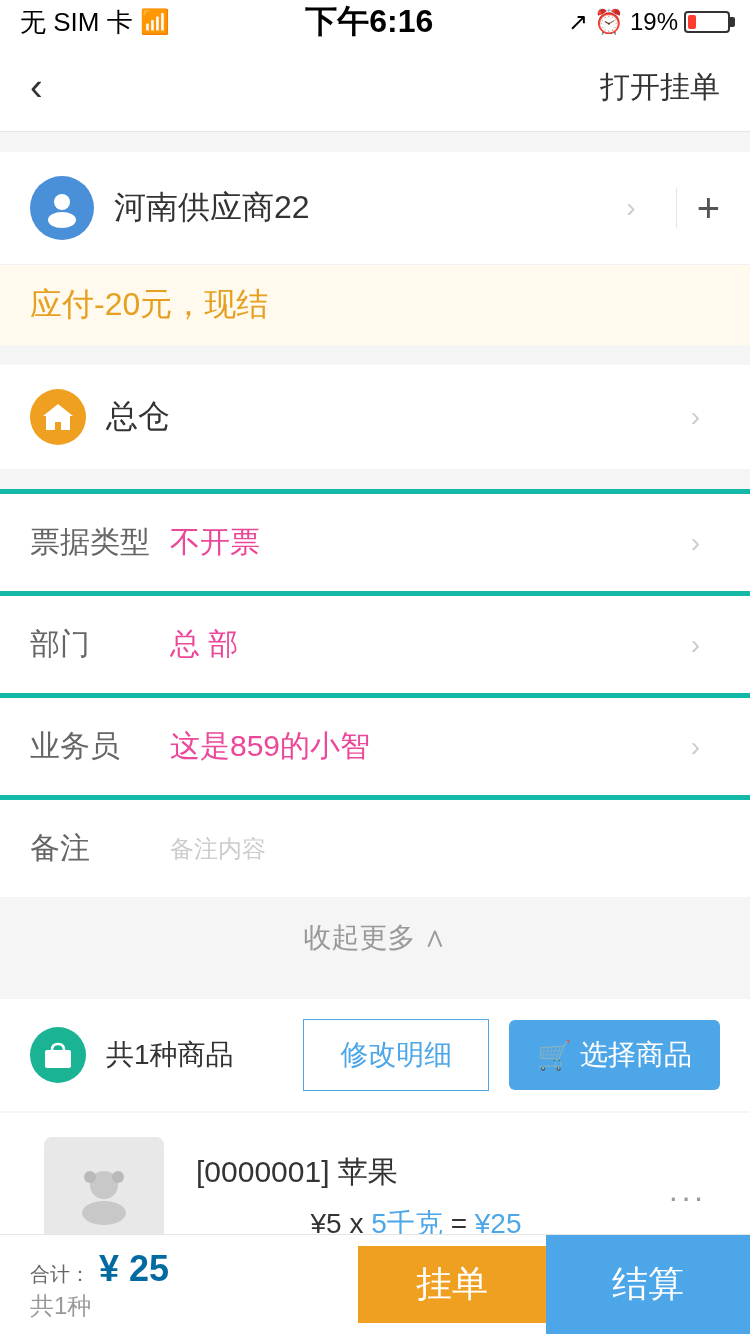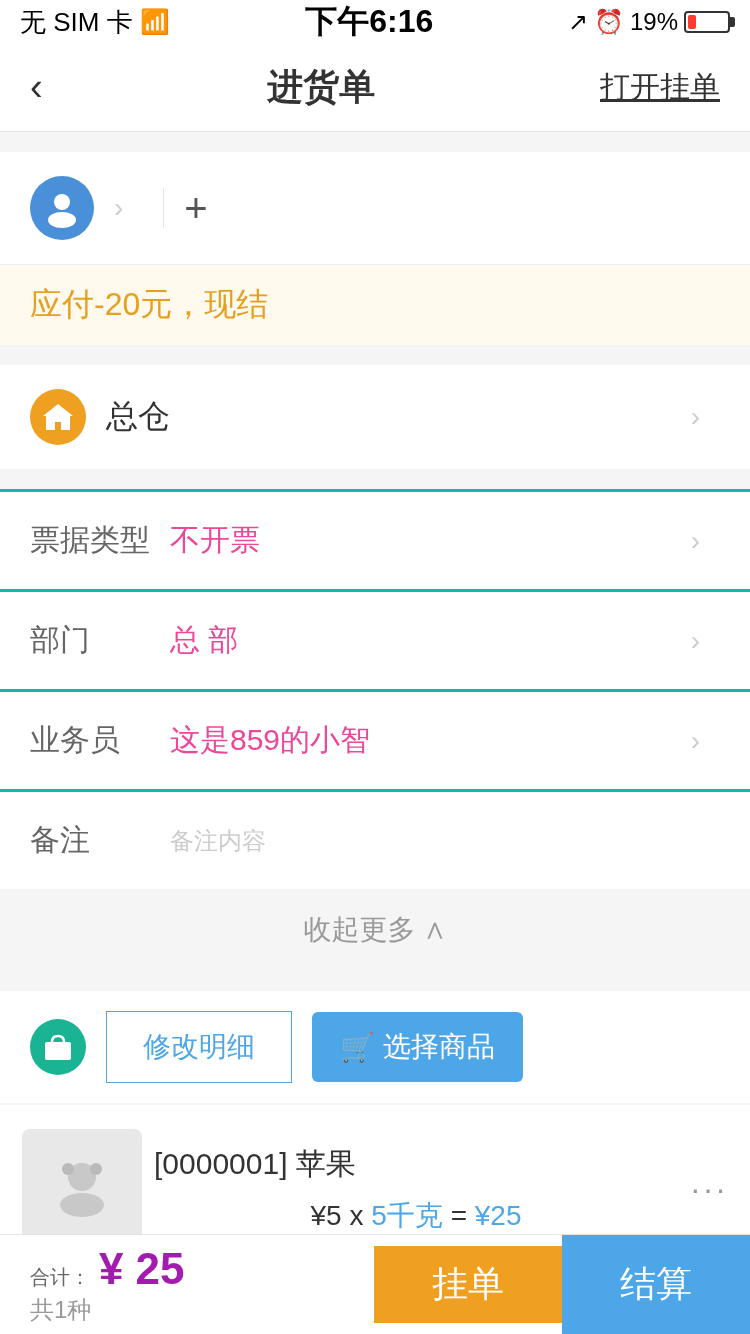--- a/index.html
+++ b/index.html
@@ -69,21 +69,20 @@
       cursor: pointer;
     }
     .nav-title {
       font-size: 36px;
       font-weight: 600;
       color: #333;
     }
     .nav-action {
       font-size: 30px;
       color: #333;
-      text-decoration: underline;
     }
 
     
     .section-gap {
       height: 20px;
       background: #f5f5f5;
     }
 
     
     .card {
@@ -162,21 +161,21 @@
       font-size: 32px;
       color: #333;
     }
 
     
     .form-row {
       display: flex;
       align-items: center;
       padding: 28px 30px;
       background: #fff;
-      border-top: 3px solid #14b8a6;
+      border-top: 5px solid #14b8a6;
     }
     .form-label {
       font-size: 30px;
       color: #666;
       width: 140px;
       flex-shrink: 0;
     }
     .form-value {
       flex: 1;
       font-size: 30px;
@@ -239,22 +238,22 @@
       align-items: center;
       gap: 8px;
     }
 
     
     .product-item {
       background: #fff;
       margin-top: 2px;
       display: flex;
       align-items: center;
-      padding: 24px 22px;
-      gap: 12px;
+      padding: 24px 44px;
+      gap: 32px;
     }
     .product-thumb {
       width: 120px;
       height: 120px;
       background: #e8e8e8;
       border-radius: 8px;
       display: flex;
       align-items: center;
       justify-content: center;
       flex-shrink: 0;
@@ -300,42 +299,42 @@
     }
     .total-section {
       flex: 1;
       padding: 0 30px;
     }
     .total-label {
       font-size: 20px;
       color: #666;
     }
     .total-amount {
-      font-size: 44px;
+      font-size: 36px;
       font-weight: 600;
-      color: #a21caf;
+      color: #0369a1;
     }
     .total-count {
       font-size: 24px;
       color: #999;
     }
     .btn-hang {
       width: 188px;
       height: 77px;
       background: #f0a020;
       color: #fff;
       font-size: 36px;
       display: flex;
       align-items: center;
       justify-content: center;
       border: none;
       cursor: pointer;
     }
     .btn-settle {
-      width: 188px;
+      width: 204px;
       height: 100px;
       background: #4da6e8;
       color: #fff;
       font-size: 36px;
       display: flex;
       align-items: center;
       justify-content: center;
       border: none;
       cursor: pointer;
     }
@@ -356,34 +355,34 @@
     <span>⏰</span>
     <span>19%</span>
     <div class="battery-icon">
       <div class="battery-fill"></div>
     </div>
   </div>
 </div>
 
 <div class="nav-bar">
   <span class="nav-back">‹</span>
-  <span class="nav-title">进货单</span>
   <span class="nav-action">打开挂单</span>
 </div>
 
 <div class="section-gap"></div>
 
 <div class="card">
   <div class="supplier-row">
     <div class="supplier-avatar">
       <svg viewBox="0 0 40 40" fill="white">
         <circle cx="20" cy="14" r="8"></circle>
         <ellipse cx="20" cy="32" rx="14" ry="8"></ellipse>
       </svg>
     </div>
+    <span class="supplier-name">河南供应商22</span>
     <span class="chevron">›</span>
     <div class="divider-v"></div>
     <span class="add-btn">+</span>
   </div>
   <div class="notice-banner">应付-20元，现结</div>
 </div>
 
 <div class="section-gap"></div>
 
 <div class="card">
@@ -426,20 +425,21 @@
 
 <div class="section-gap"></div>
 
 <div class="product-header">
   <div class="product-count-icon">
     <svg width="34" height="34" viewBox="0 0 34 34" fill="white">
       <rect x="4" y="12" width="26" height="18" rx="2" fill="white"></rect>
       <path d="M11 12 Q11 6 17 6 Q23 6 23 12" stroke="white" stroke-width="2.5" fill="none"></path>
     </svg>
   </div>
+  <span class="product-count-text">共1种商品</span>
   <button class="btn-outline">修改明细</button>
   <button class="btn-blue">
     <span>🛒</span>
     <span>选择商品</span>
   </button>
 </div>
 
 <div class="product-item">
   <div class="product-thumb">
     <svg class="product-thumb-logo" viewBox="0 0 80 80" fill="#999">

